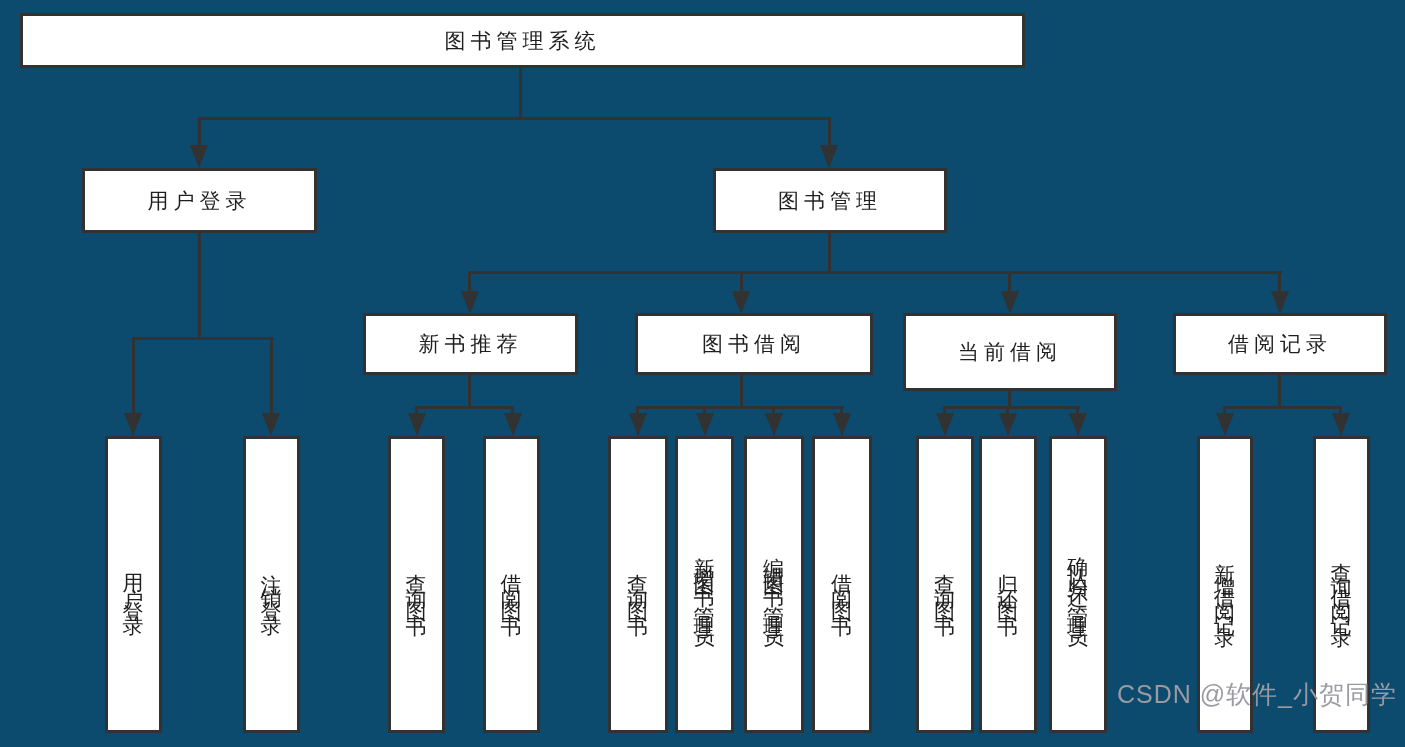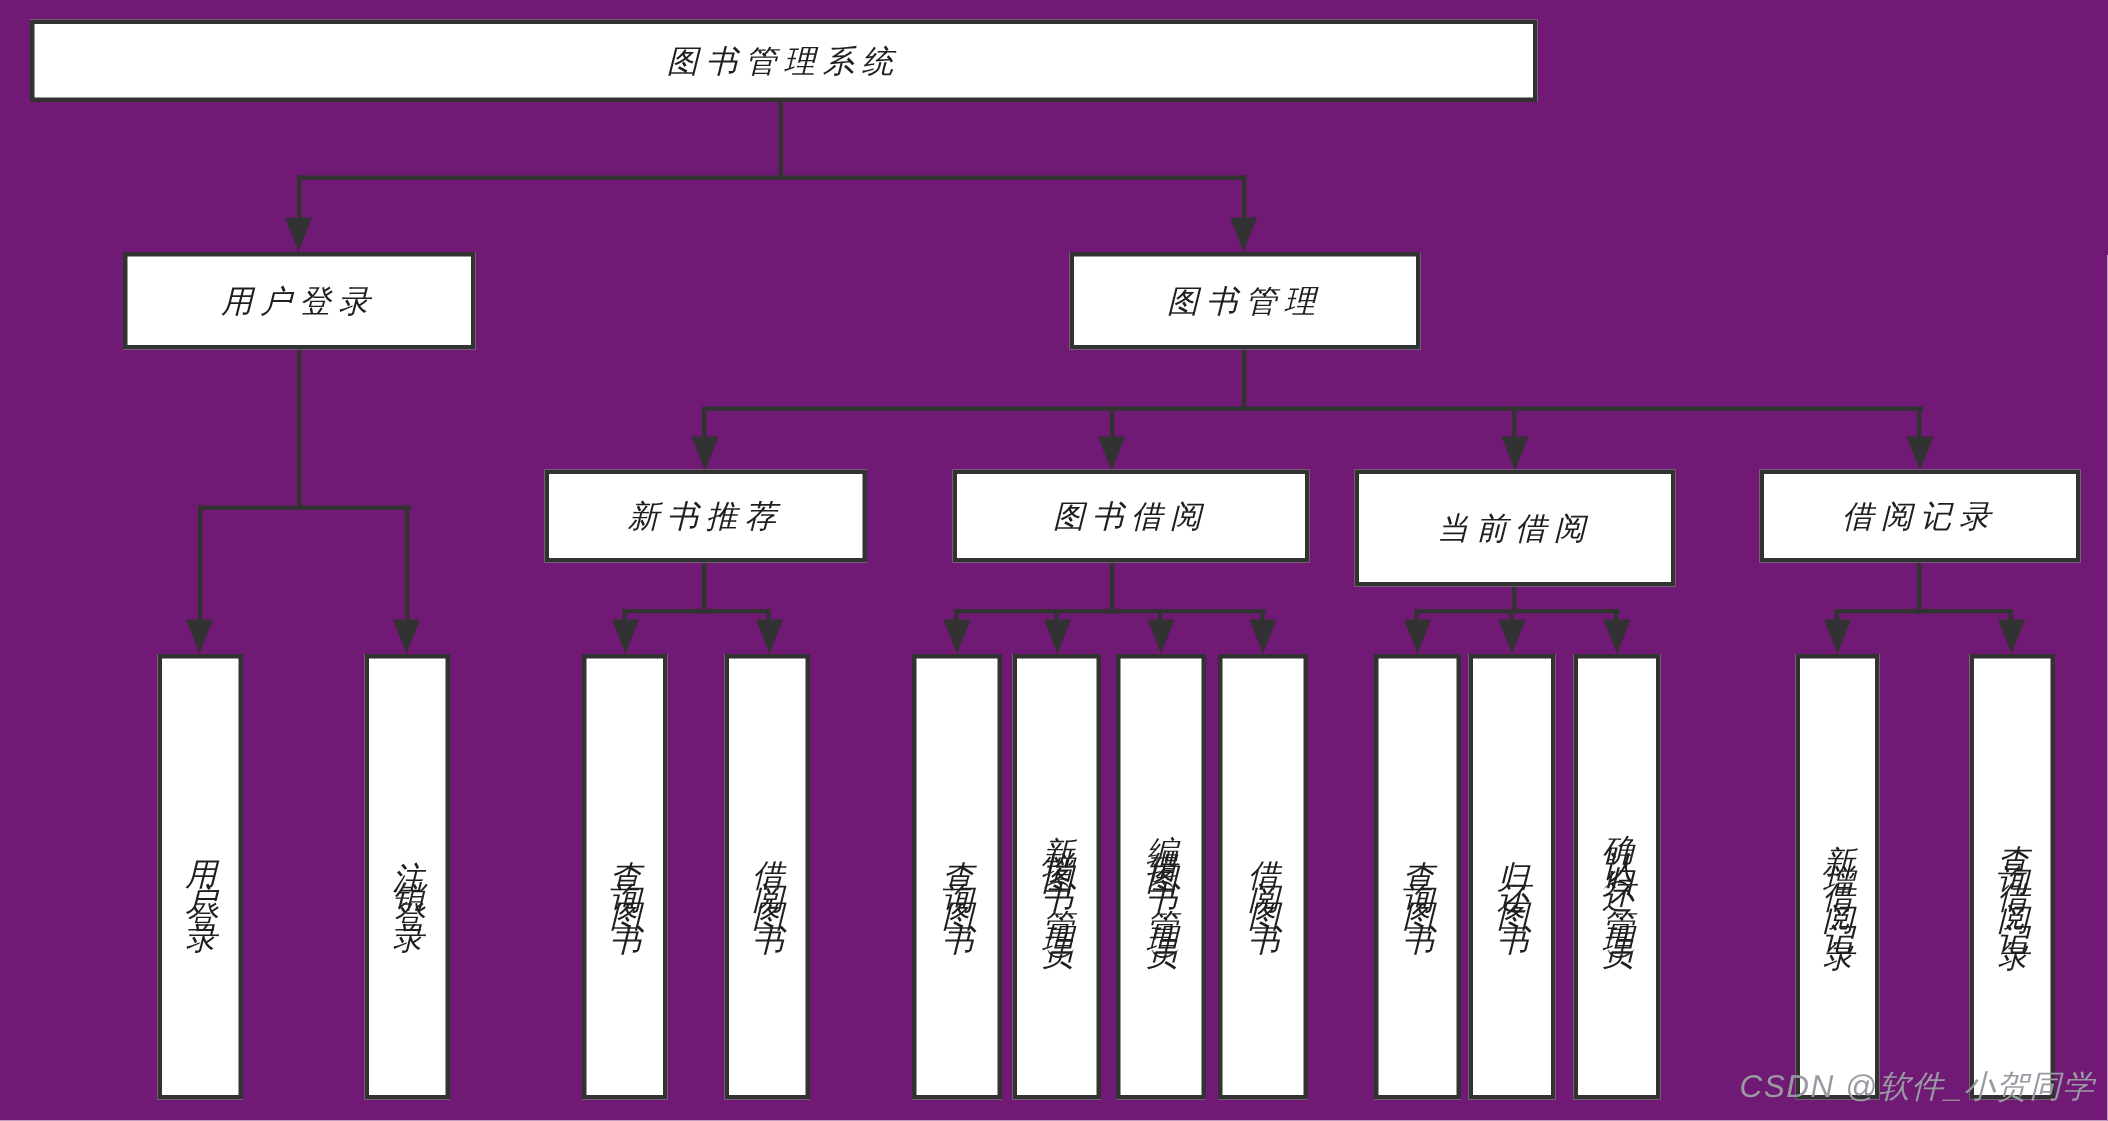--- a/index.html
+++ b/index.html
@@ -4,25 +4,24 @@
 <style>
   :root{
     --line:#323232;
     --text:#1f1f1f;
     --wm:#9a9aa2;
   }
   html,body{margin:0;padding:0;background:#ffffff;}
   .canvas{
     position:relative;
     width:1405px;height:747px;
-    background:#701a75;
+    background:#0c4a6e;
     font-family:"Liberation Sans","DejaVu Sans",sans-serif;
     color:var(--text);
     overflow:hidden;
-    font-style:italic;
   }
   .box{
     position:absolute;
     box-sizing:border-box;
     border:3px solid var(--line);
     background:#ffffff;
     display:flex;align-items:center;justify-content:center;
     font-size:21px;letter-spacing:5px;
     white-space:nowrap;
   }
@@ -48,22 +47,22 @@
   .hline{height:3px;}
   .vline{width:3px;}
   .arr{
     position:absolute;width:0;height:0;
     border-left:9px solid transparent;
     border-right:9px solid transparent;
     border-top:23px solid var(--line);
   }
   .watermark{
     position:absolute;
-    right:8px;top:710px;
-    font-size:21px;
+    right:8px;top:678px;
+    font-size:25px;
     color:var(--wm);
     letter-spacing:1px;
     z-index:5;
     white-space:nowrap;
   }
 </style>
 </head>
 <body>
 
 <div class="canvas">

